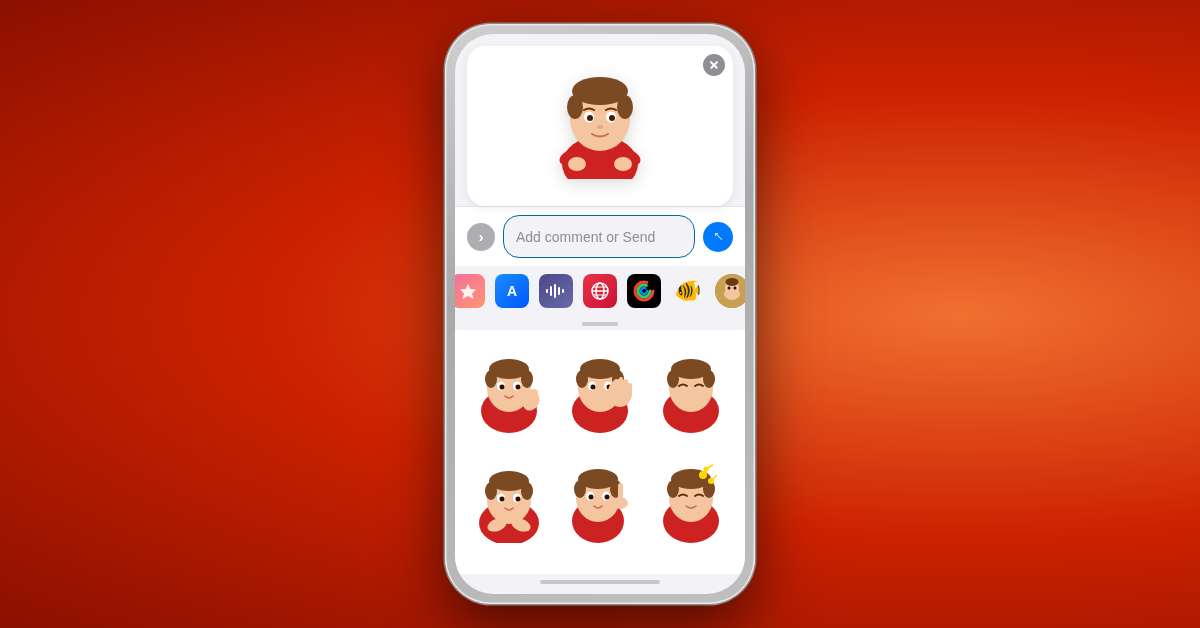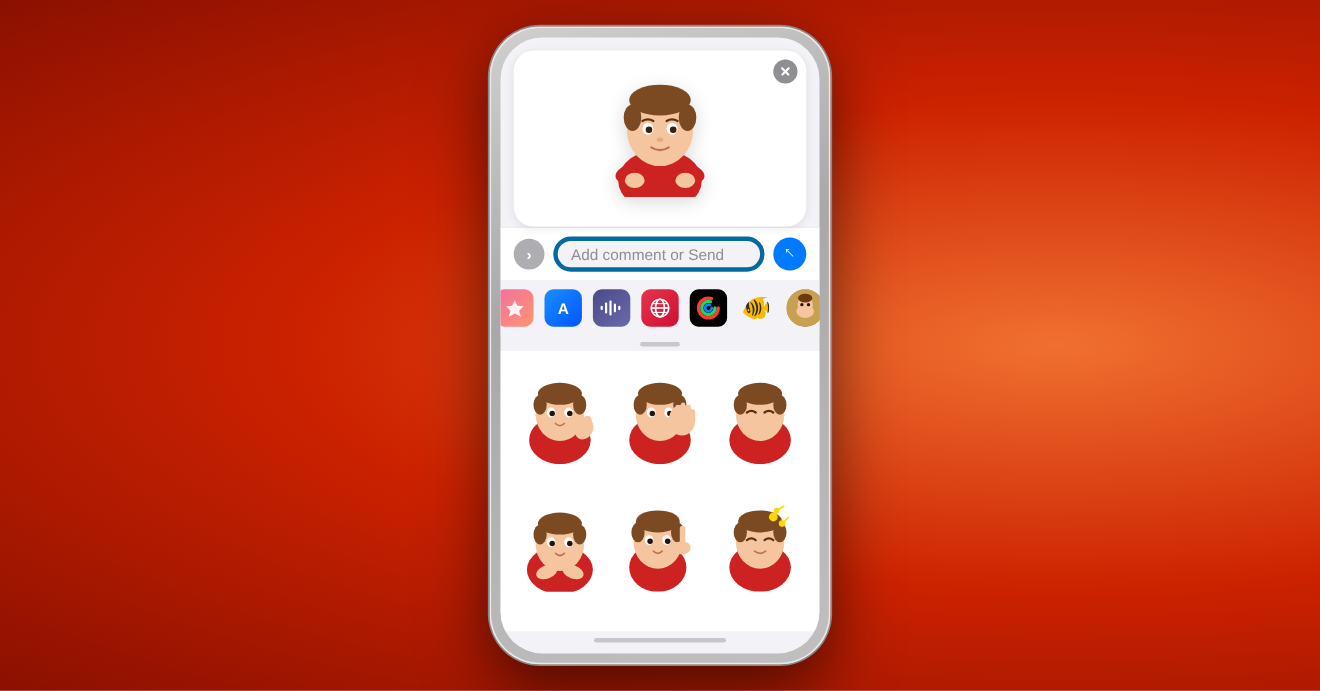--- a/index.html
+++ b/index.html
@@ -111,23 +111,23 @@
       justify-content: center;
       cursor: pointer;
       flex-shrink: 0;
       color: white;
       font-size: 13px;
       font-weight: 600;
     }
 
     .message-input {
       flex: 1;
-      height: 32px;
+      height: 43px;
       border-radius: 16px;
-      border: 4px solid #0369a1;
+      border: 1px solid #0369a1;
       padding: 0 12px;
       font-size: 14px;
       color: #8e8e93;
       display: flex;
       align-items: center;
       background: #f2f2f7;
     }
 
     .send-btn {
       width: 30px;

